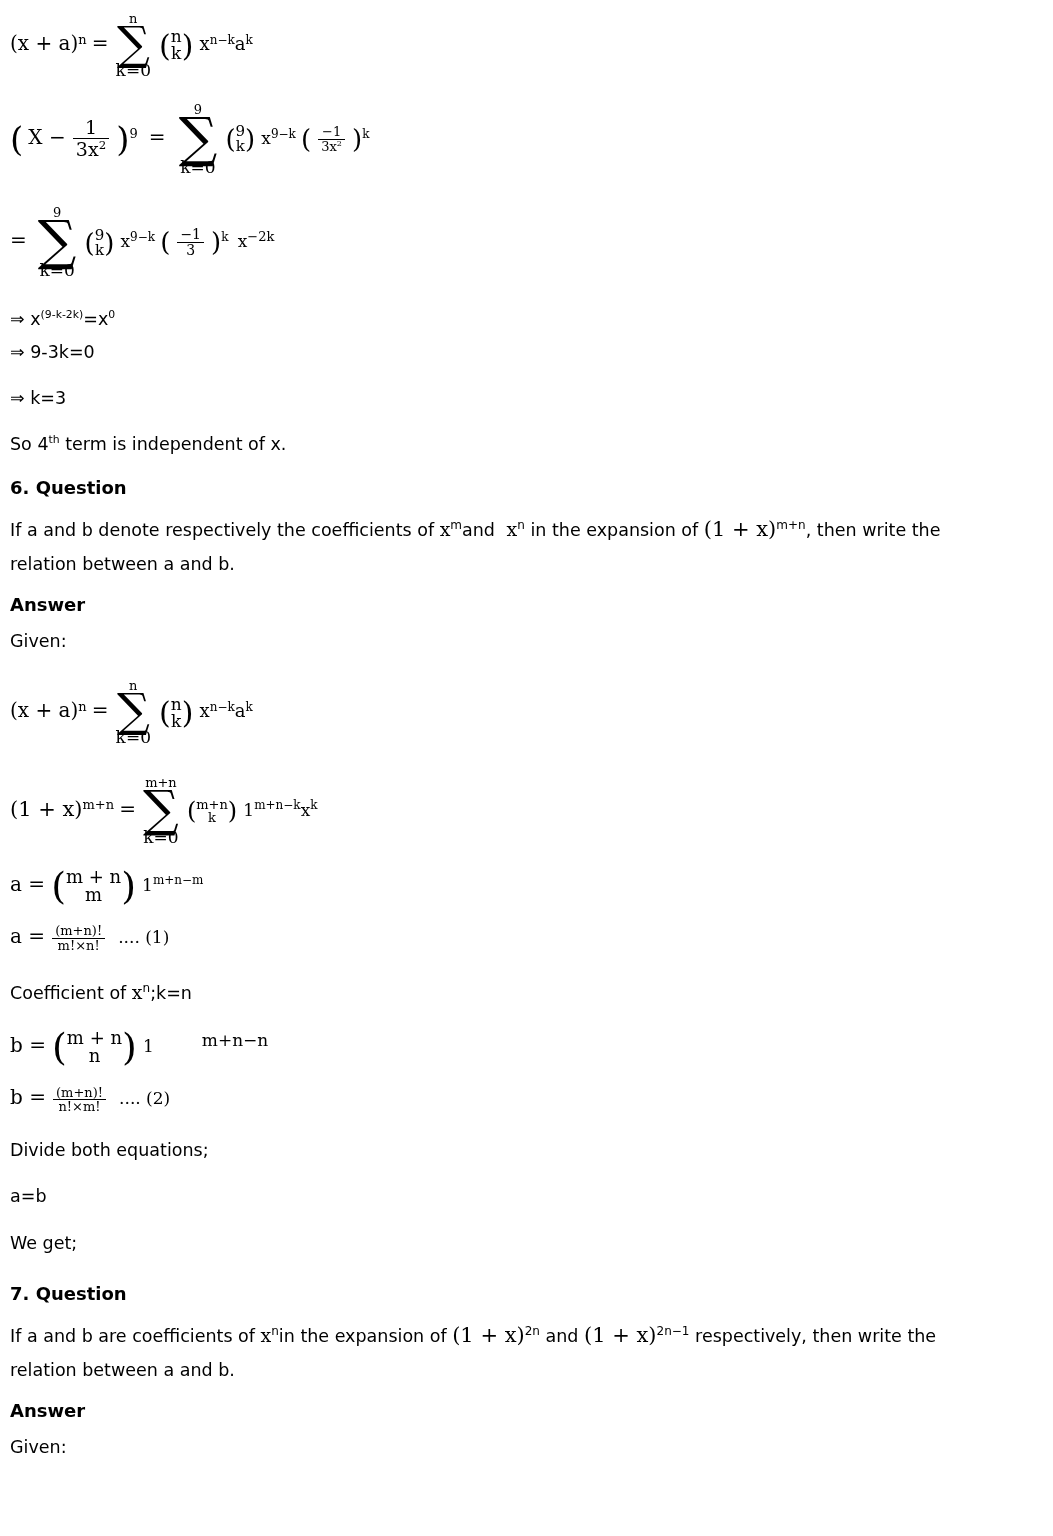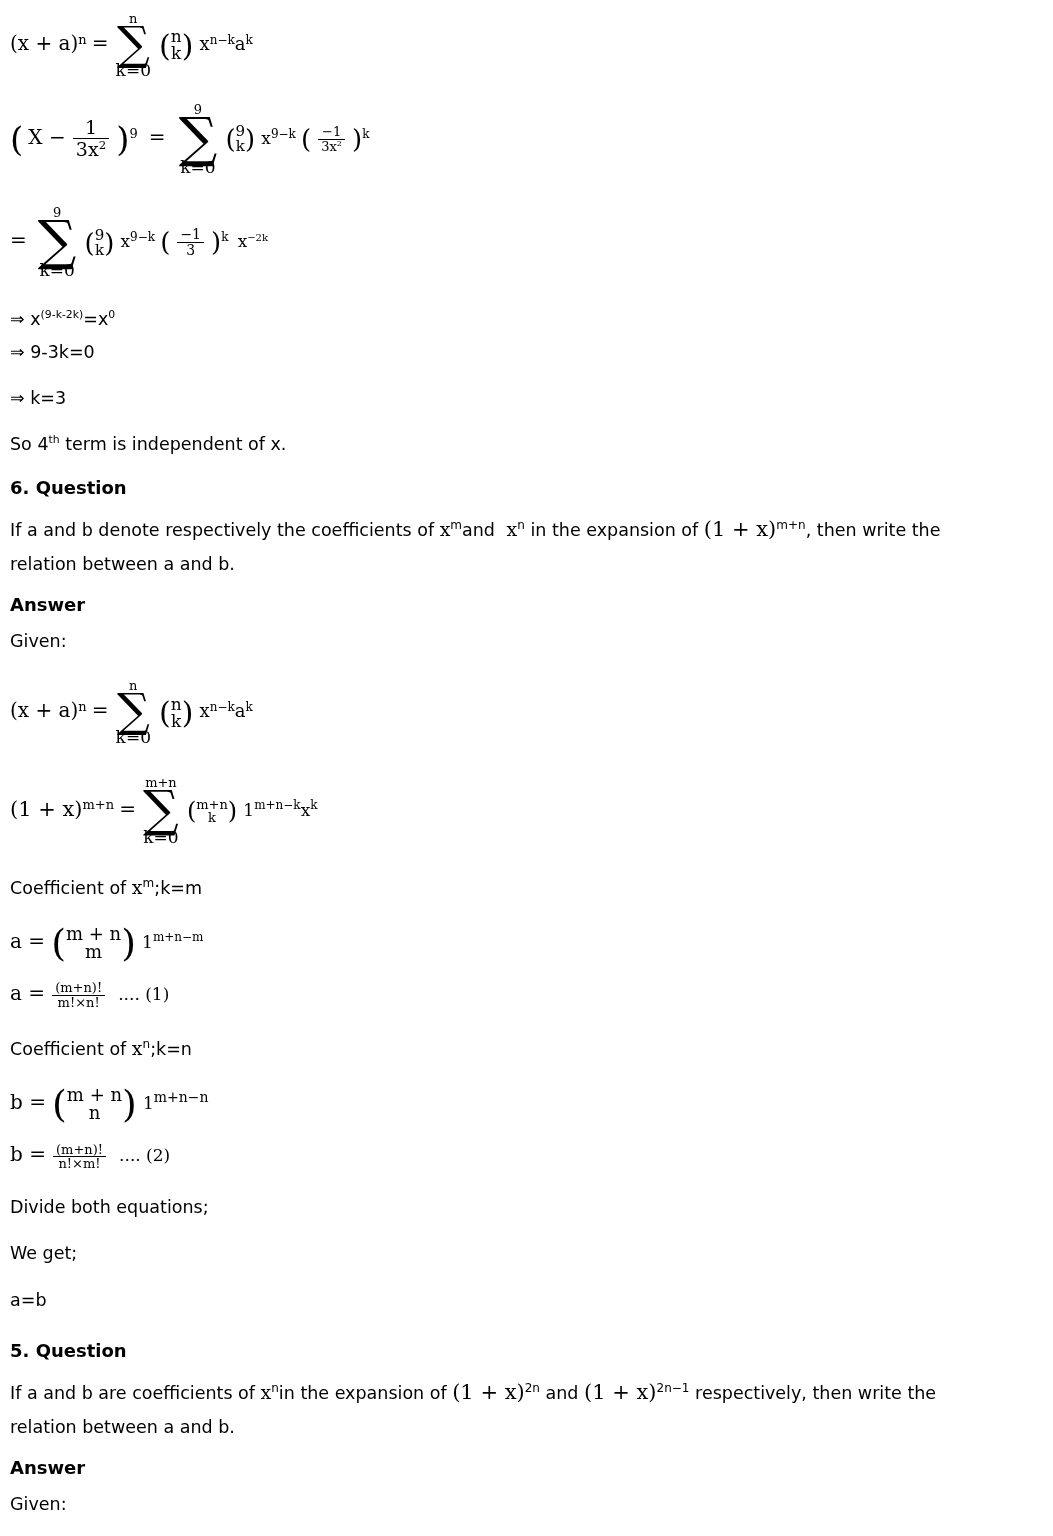--- a/index.html
+++ b/index.html
@@ -175,21 +175,21 @@
     <span class="binom" style="font-size:15px;">
       <span class="par" style="font-size:26px;">(</span><span class="stack"><span>9</span><span>k</span></span><span class="par" style="font-size:26px;">)</span>
     </span>
     <span style="font-size:17px;">x</span><sup class="s" style="font-size:12px;">9−k</sup>
     <span class="paren-med">(</span>
     <span class="frac" style="font-size:14px;">
       <span class="num">−1</span>
       <span class="den">3</span>
     </span>
     <span class="paren-med">)</span><sup class="s" style="font-size:12px;">k</sup>
-    <span style="font-size:17px;margin-left:4px;">x</span><sup class="s" style="font-size:10px;">−2k</sup>
+    <span style="font-size:17px;margin-left:4px;">x</span><sup class="s" style="font-size:13px;">−2k</sup>
   </div>
 
   <div class="para" style="margin-top:26px;">
     <span>⇒ x</span><sup class="s">(9-k-2k)</sup><span>=x</span><sup class="s">0</sup>
   </div>
 
   <div class="para" style="margin-top:1px;">⇒ 9-3k=0</div>
 
   <div class="para" style="margin-top:18px;">⇒ k=3</div>
 
@@ -228,23 +228,20 @@
       <span class="sum-top">m+n</span>
       <span class="big-sum" style="font-size:50px;">∑</span>
       <span class="sum-bot">k=0</span>
     </span>
     <span class="binom" style="font-size:13px;">
       <span class="par" style="font-size:24px;">(</span><span class="stack"><span>m+n</span><span>k</span></span><span class="par" style="font-size:24px;">)</span>
     </span>
     <span style="font-size:17px;">1</span><sup class="s" style="font-size:12px;">m+n−k</sup><span style="font-size:17px;">x</span><sup class="s" style="font-size:12px;">k</sup>
   </div>
 
-  <div class="para" style="margin-top:26px;">
-    <span>Coefficient of </span><span class="mi" style="font-size:19px;">x</span><sup class="s" style="font-size:12px;">m</sup><span>;k=m</span>
-  </div>
 
   <div class="row eqline math" style="margin-top:22px;">
     <span style="font-size:20px;">a =</span>
     <span class="binom" style="font-size:18px;">
       <span class="par" style="font-size:38px;">(</span><span class="stack"><span>m + n</span><span>m</span></span><span class="par" style="font-size:38px;">)</span>
     </span>
     <span style="font-size:17px;">1</span><sup class="s" style="font-size:12px;">m+n−m</sup>
   </div>
 
   <div class="row eqline math" style="margin-top:20px;">
@@ -258,37 +255,37 @@
 
   <div class="para" style="margin-top:24px;">
     <span>Coefficient of </span><span class="mi" style="font-size:19px;">x</span><sup class="s" style="font-size:12px;">n</sup><span>;k=n</span>
   </div>
 
   <div class="row eqline math" style="margin-top:22px;">
     <span style="font-size:20px;">b =</span>
     <span class="binom" style="font-size:18px;">
       <span class="par" style="font-size:38px;">(</span><span class="stack"><span>m + n</span><span>n</span></span><span class="par" style="font-size:38px;">)</span>
     </span>
-    <span style="font-size:17px;">1</span><sup class="s" style="font-size:14px;">m+n−n</sup>
+    <span style="font-size:17px;">1</span><sup class="s" style="font-size:17px;margin-left:48px;">m+n−n</sup>
   </div>
 
   <div class="row eqline math" style="margin-top:20px;">
     <span style="font-size:20px;">b =</span>
     <span class="frac" style="font-size:13px;">
       <span class="num">(m+n)!</span>
       <span class="den">n!×m!</span>
     </span>
     <span style="font-size:17px;margin-left:6px;">.... (2)</span>
   </div>
 
   <div class="para" style="margin-top:22px;">Divide both equations;</div>
+  <div class="para" style="margin-top:18px;">a=b</div>
   <div class="para" style="margin-top:18px;">We get;</div>
-  <div class="para" style="margin-top:18px;">a=b</div>
-
-  <div class="head" style="margin-top:26px;">5. Question</div>
+
+  <div class="head" style="margin-top:26px;">7. Question</div>
 
   <div class="para">
     <span>If a and b are coefficients of </span><span class="mi" style="font-size:19px;">x</span><sup class="s" style="font-size:12px;">n</sup><span>in the expansion of </span><span class="mi" style="font-size:21px;">(1 + x)</span><sup class="s" style="font-size:12px;">2n</sup><span> and </span><span class="mi" style="font-size:21px;">(1 + x)</span><sup class="s" style="font-size:12px;">2n−1</sup><span> respectively, then write the</span>
   </div>
   <div class="para">relation between a and b.</div>
 
   <div class="ans">Answer</div>
   <div class="para">Given:</div>
 
 </div>

